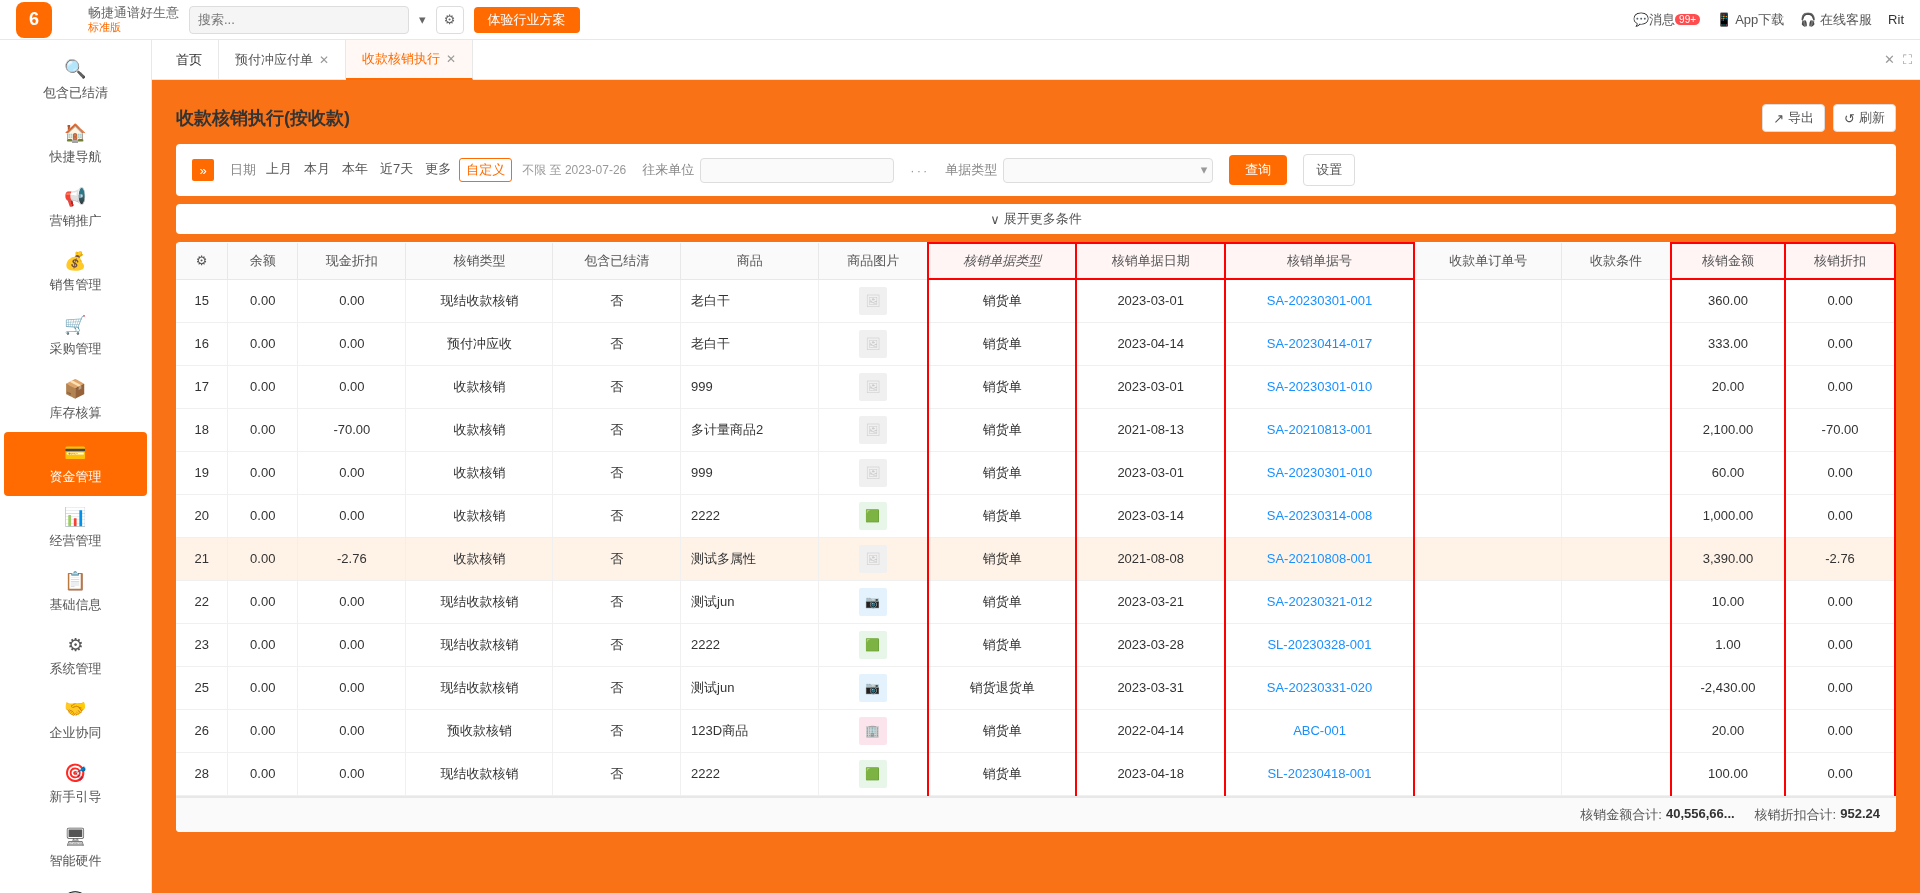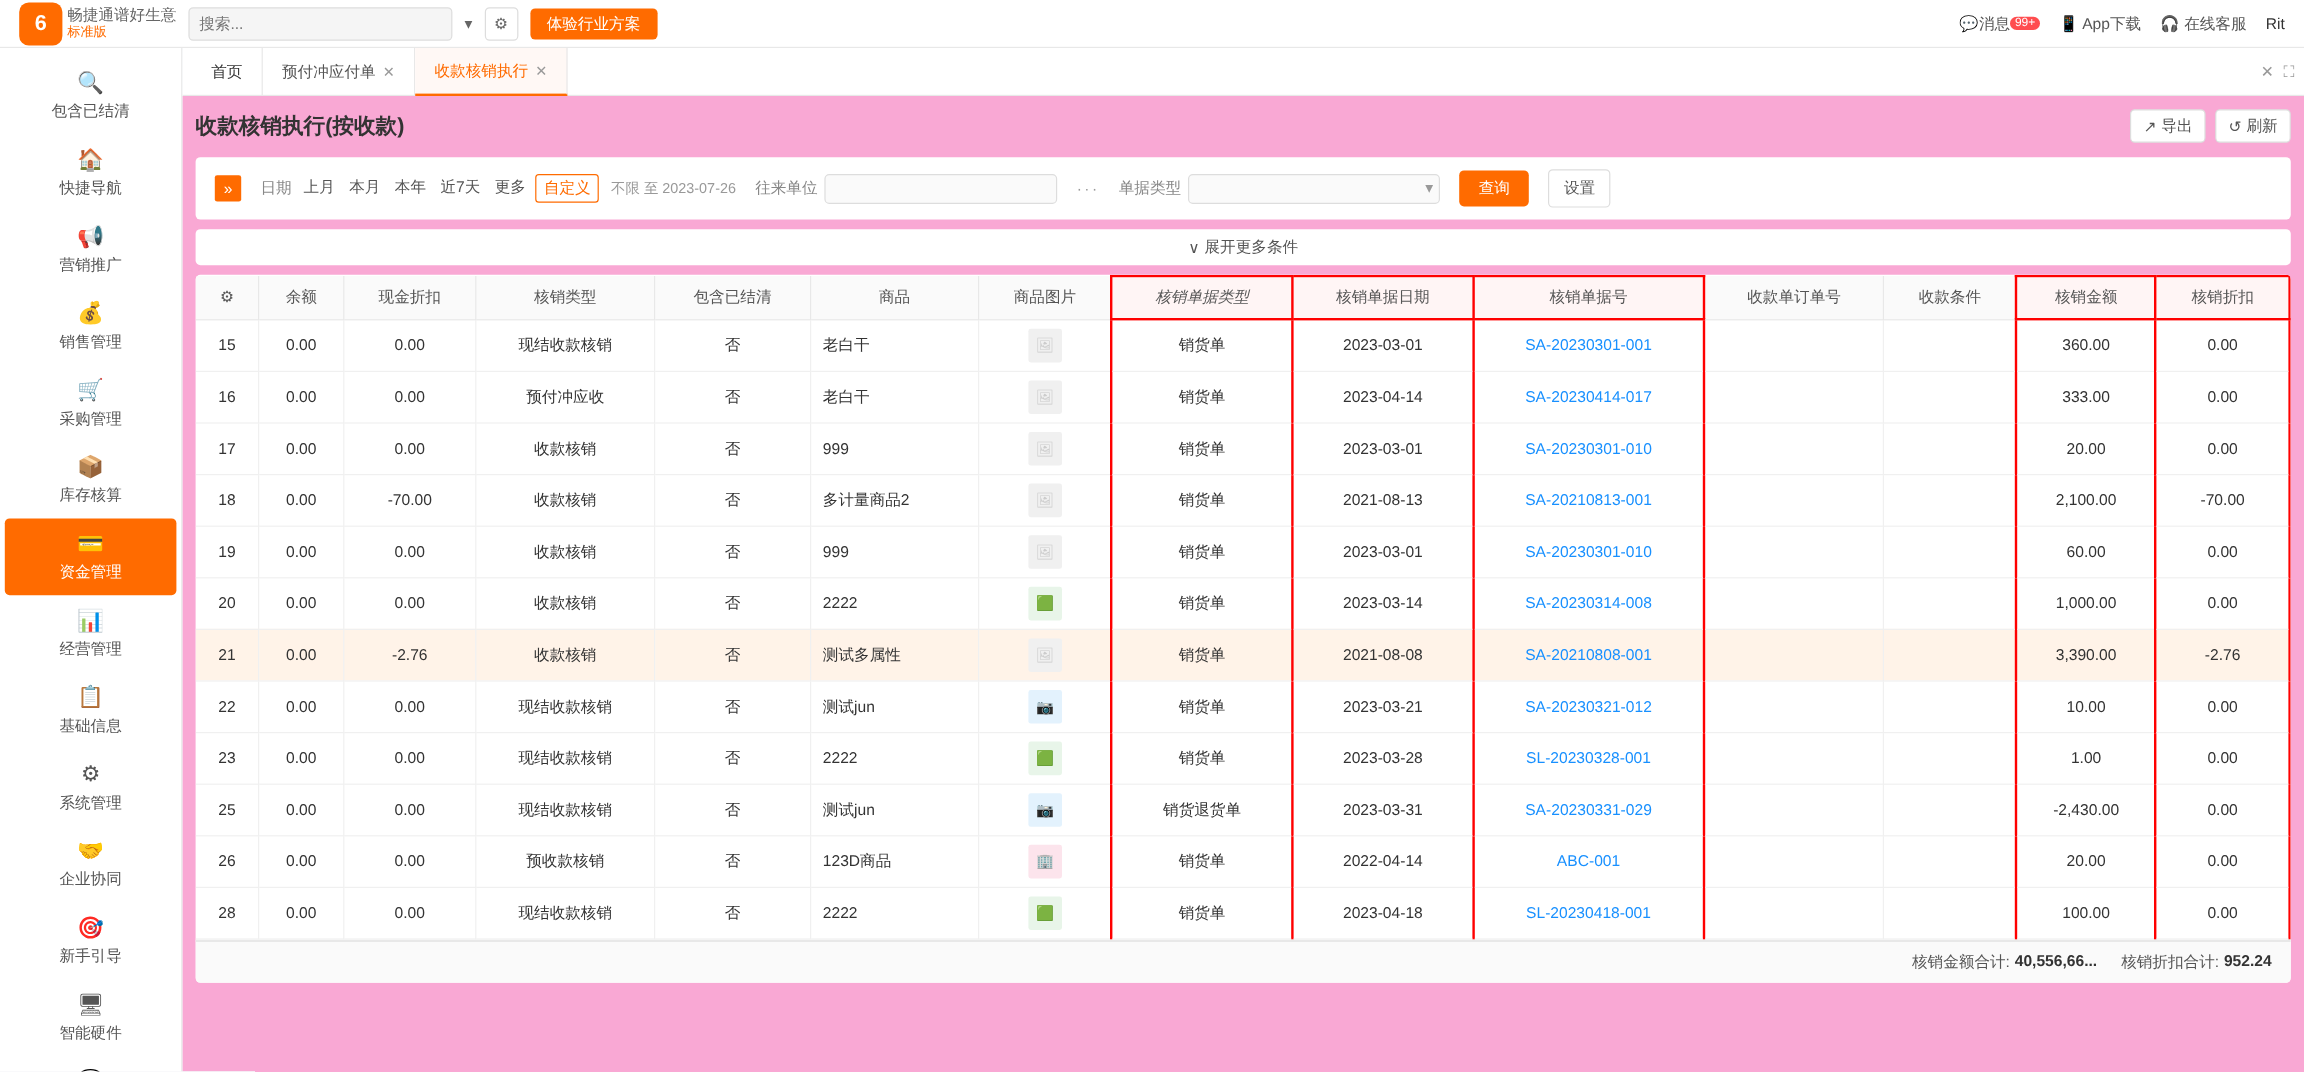--- a/index.html
+++ b/index.html
@@ -15,21 +15,21 @@
       border-bottom: 1px solid #e8e8e8;
       gap: 10px;
     }
     .top-bar-logo {
       display: flex; align-items: center; gap: 4px;
     }
     .logo-icon {
       width: 36px; height: 36px; background: #ff6b00; border-radius: 8px;
       display: flex; align-items: center; justify-content: center; color: #fff; font-size: 18px; font-weight: bold;
     }
-    .logo-text { font-size: 12px; color: #666; line-height: 1.2; }
+    .logo-text { font-size: 12px; color: #666; line-height: 1.2; margin-left: 32px; }
     .top-bar-search {
       flex: 1; max-width: 220px; height: 28px; border: 1px solid #ddd; border-radius: 4px;
       padding: 0 8px; color: #999; background: #f5f5f5;
     }
     .top-bar-dropdown { display: flex; align-items: center; gap: 4px; cursor: pointer; color: #666; }
     .top-bar-settings { width: 28px; height: 28px; border: 1px solid #ddd; border-radius: 4px; display: flex; align-items: center; justify-content: center; cursor: pointer; color: #666; }
     .top-bar-btn {
       background: #ff6b00; color: #fff; border: none; border-radius: 4px;
       padding: 4px 14px; cursor: pointer; font-size: 13px;
     }
@@ -60,21 +60,21 @@
     .tab {
       display: flex; align-items: center; padding: 0 16px; height: 40px;
       border-right: 1px solid #e8e8e8; cursor: pointer; color: #555; gap: 6px; white-space: nowrap;
     }
     .tab.home { color: #333; font-weight: 500; }
     .tab.active { color: #ff6b00; border-bottom: 2px solid #ff6b00; background: #fff8f5; }
     .tab-close { color: #999; font-size: 12px; cursor: pointer; }
     .tab-bar-actions { margin-left: auto; display: flex; align-items: center; gap: 8px; color: #999; }
 
     
-    .page-content { flex: 1; padding: 11px; overflow-y: auto; background: #f9a8d4; }
+    .page-content { flex: 1; padding: 24px; overflow-y: auto; background: #f97316; }
     .page-header { display: flex; align-items: center; justify-content: space-between; margin-bottom: 12px; }
     .page-title { font-size: 18px; font-weight: bold; color: #333; }
     .page-actions { display: flex; gap: 8px; }
     .btn-export, .btn-refresh {
       display: flex; align-items: center; gap: 4px; padding: 4px 10px;
       border: 1px solid #ddd; border-radius: 4px; background: #fff; cursor: pointer; color: #555;
     }
 
     
     .filter-bar {
@@ -493,21 +493,21 @@
                 <tr>
     <td>25</td>
     <td>0.00</td>
     <td class="">0.00</td>
     <td>现结收款核销</td>
     <td>否</td>
     <td style="text-align:left;">测试jun</td>
     <td><div class="img-placeholder" style="background:#e3f2fd;font-size:12px;">📷</div></td>
     <td style="border-left:2px solid red;border-right:2px solid red;">销货退货单</td>
     <td style="border-left:2px solid red;border-right:2px solid red;">2023-03-31</td>
-    <td style="border-left:2px solid red;border-right:2px solid red;"><a class="link-text">SA-20230331-029</a></td>
+    <td style="border-left:2px solid red;border-right:2px solid red;"><a class="link-text">SA-20230331-020</a></td>
     <td></td>
     <td></td>
     <td class="negative-amount" style="border-left:2px solid red;border-right:2px solid red;">-2,430.00</td>
     <td class="" style="border-left:2px solid red;border-right:2px solid red;">0.00</td>
   </tr>
                 <tr>
     <td>26</td>
     <td>0.00</td>
     <td class="">0.00</td>
     <td>预收款核销</td>

